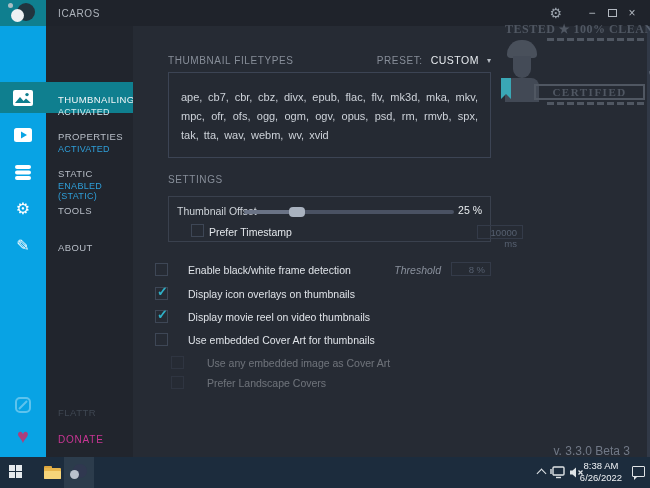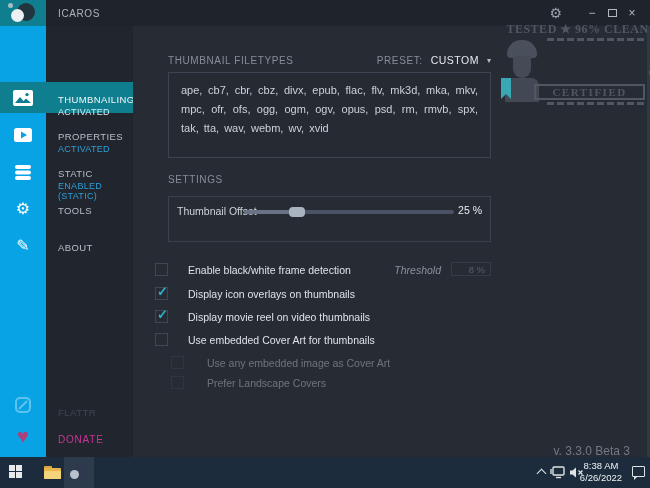--- a/index.html
+++ b/index.html
@@ -50,21 +50,21 @@
   .content { position:absolute; left:133px; top:26px; right:0; bottom:0; background:#262b34; }
   .right-edge { position:absolute; right:0; top:0; bottom:0; width:3px; background:#313947; }
 
   .sec-header { color:#878e99; font-size:10px; letter-spacing:.6px; }
   .hdr-row { position:absolute; left:35px; top:28px; width:323px; display:flex; align-items:center; }
   .preset-group { margin-left:auto; display:flex; align-items:center; gap:8px; }
   .preset-value { color:#e6eaee; font-size:10.5px; letter-spacing:.5px; }
   .preset-arrow { color:#b6bcc4; font-size:8px; }
 
   .filetypes-box { position:absolute; left:35px; top:46px; width:323px; height:86px;
-                   border:1px solid #3c4454; background:#252a33; padding:8px 12px;
+                   border:1px solid #3c4454; background:#252a33; padding:15px 12px;
                    color:#cdd2d9; font-size:11px; line-height:19px; text-align:justify; word-spacing:2px; }
 
   .settings-label { position:absolute; left:35px; top:148px; }
   .settings-box { position:absolute; left:35px; top:170px; width:323px; height:46px; border:1px solid #3a414e; }
   .offset-label { position:absolute; left:8px; top:8px; color:#cfd4da; font-size:10.5px; }
   .slider { position:absolute; left:75px; top:13px; width:210px; height:4px; background:#4a5263; border-radius:2px; }
   .slider-fill { position:absolute; left:0; top:0; height:4px; background:#6a7386; border-radius:2px; }
   .slider-handle { position:absolute; top:-3px; width:16px; height:10px; border-radius:4px;
                    background:#a9b2bf; transform:translateX(-50%); }
   .offset-value { position:absolute; right:8px; top:7px; color:#e8ecef; font-size:10.5px; }
@@ -237,20 +237,25 @@
 
       <div class="sec-header settings-label">SETTINGS</div>
 
       <div class="settings-box">
         <span class="offset-label">Thumbnail Offset</span>
         <div class="slider">
           <div class="slider-fill" style="width: 25%;"></div>
           <div class="slider-handle" style="left: 25%;"></div>
         </div>
         <span class="offset-value">25 %</span>
+        <div class="ts-row cbrow" data-checked="false">
+          <span class="cb ts-cb"></span>
+          <span class="ts-label">Prefer Timestamp</span>
+          <span class="ts-input">10000 ms</span>
+        </div>
       </div>
 
       <div class="cbrow" style="top:237px" data-checked="false" data-disabled="false">
         <span class="cb"></span>
         <span class="cblabel">Enable black/white frame detection</span>
         <span class="thr-label">Threshold</span>
         <span class="thr-input">8 %</span>
       </div>
       <div class="cbrow" style="top:261px" data-checked="true" data-disabled="false">
         <span class="cb">
@@ -275,21 +280,21 @@
       <div class="cbrow sub" style="top:350px" data-checked="false" data-disabled="true">
         <span class="cb"></span>
         <span class="cblabel">Prefer Landscape Covers</span>
       </div>
 
       <div class="version">v. 3.3.0 Beta 3</div>
       <div class="right-edge"></div>
     </div>
 
     <div class="watermark">
-      <div class="wm-line1">TESTED ★ 96% CLEAN</div>
+      <div class="wm-line1">TESTED ★ 100% CLEAN</div>
       <div class="wm-soldier">
         <div class="wm-helmet"></div>
           <div class="wm-face"></div>
           <div class="wm-body-shape"></div>
       </div>
       <div class="wm-body">
         <div class="wm-dash"></div>
         <div class="wm-cert-row">
           <span class="wm-cert">CERTIFIED</span>
           <span class="wm-check">✔</span>

